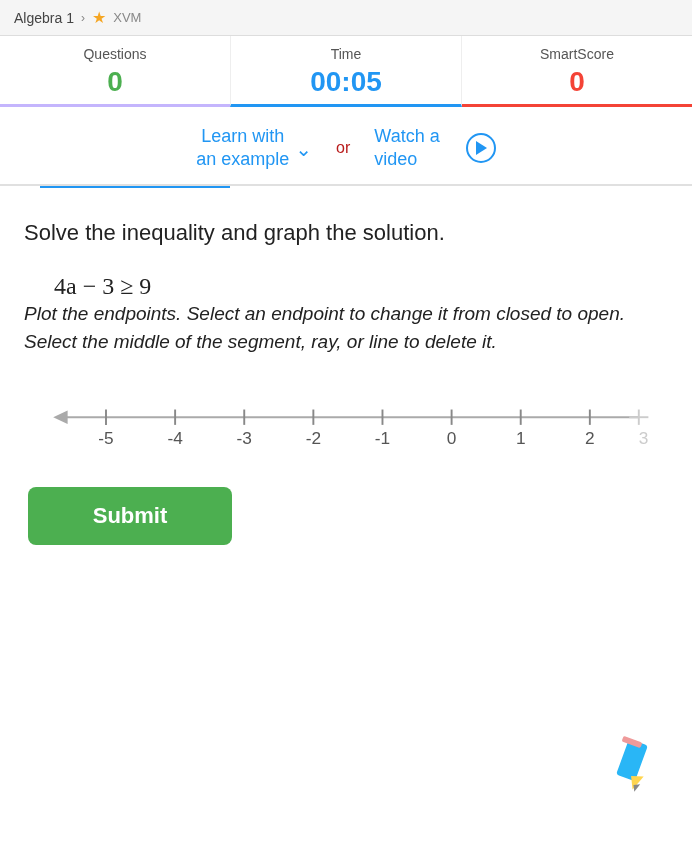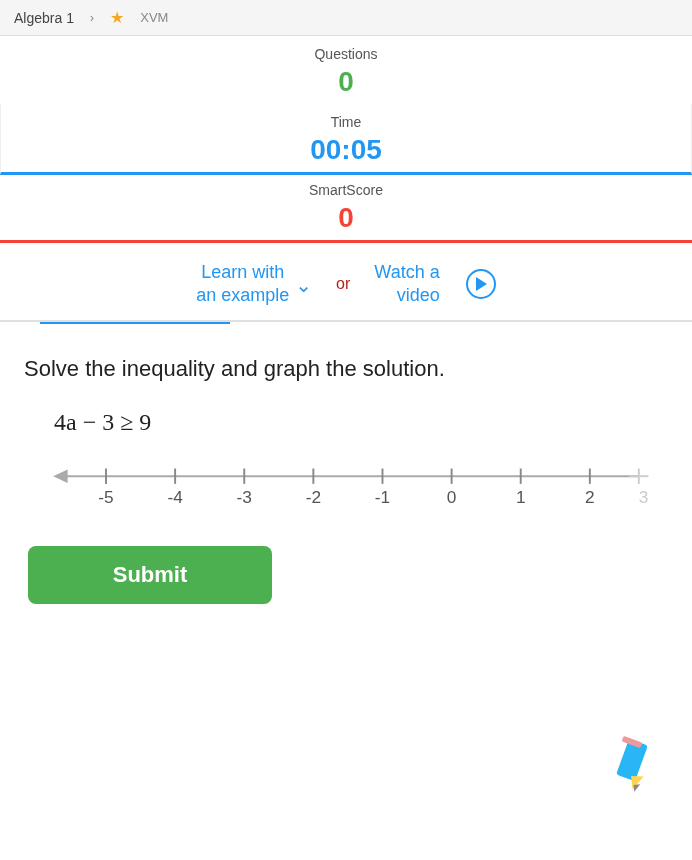--- a/index.html
+++ b/index.html
@@ -12,21 +12,21 @@
       overflow-x: hidden;
     }
 
     
     .breadcrumb-bar {
       background: #f5f5f5;
       border-bottom: 1px solid #ddd;
       padding: 8px 14px;
       display: flex;
       align-items: center;
-      gap: 16px;
+      gap: 7px;
       font-size: 14px;
       color: #444;
     }
     .breadcrumb-bar .chevron {
       color: #888;
       font-size: 12px;
     }
     .breadcrumb-bar .star-icon {
       color: #f5a623;
       font-size: 16px;
@@ -38,21 +38,20 @@
     }
     .breadcrumb-bar .xvm-badge {
       color: #888;
       font-size: 13px;
     }
 
     
     .stats-bar {
       display: flex;
       border-bottom: 3px solid #c4b5fd;
-      flex-direction: column;
     }
     .stats-section {
       flex: 1;
       text-align: center;
       padding: 10px 0 6px;
     }
     .stats-section:nth-child(2) {
       border-left: 1px solid #eee;
       border-right: 1px solid #eee;
       border-bottom: 3px solid #2196f3;
@@ -114,21 +113,21 @@
       font-size: 16px;
       margin: 0 24px;
     }
     .watch-video-btn {
       display: flex;
       align-items: center;
       gap: 26px;
       color: #2196f3;
       font-size: 18px;
       font-weight: 500;
-      text-align: right;
+      text-align: left;
       cursor: pointer;
       text-decoration: none;
       line-height: 1.3;
     }
     .play-circle {
       width: 30px;
       height: 30px;
       border: 2px solid #2196f3;
       border-radius: 50%;
       display: flex;
@@ -191,21 +190,21 @@
 
     
     .submit-btn {
       background: #4caf50;
       color: #fff;
       font-size: 22px;
       font-weight: 600;
       border: none;
       border-radius: 8px;
       padding: 16px 0;
-      width: 244px;
+      width: 204px;
       cursor: pointer;
       margin-left: 4px;
     }
 
     
     .pencil-icon-container {
       position: absolute;
       bottom: 60px;
       right: 30px;
     }
@@ -253,20 +252,21 @@
   </a>
 </div>
 
 <div style="padding-left: 20px; margin-top: 0;">
   <div class="learn-underline"></div>
 </div>
 
 <div class="main-content">
   <div class="problem-statement">Solve the inequality and graph the solution.</div>
   <div class="equation">4a − 3 ≥ 9</div>
+  <div class="instruction-text">Plot the endpoints. Select an endpoint to change it from closed to open. Select the middle of the segment, ray, or line to delete it.</div>
 
   
   <div class="number-line-container">
     <svg class="number-line-svg" viewBox="0 0 650 70" xmlns="http://www.w3.org/2000/svg">
 
       <line x1="30" y1="30" x2="630" y2="30" stroke="#aaa" stroke-width="2"></line>
 
       <polygon points="20,30 35,23 35,37" fill="#aaa"></polygon>
 
       <line x1="620" y1="30" x2="640" y2="30" stroke="#ccc" stroke-width="2"></line>

